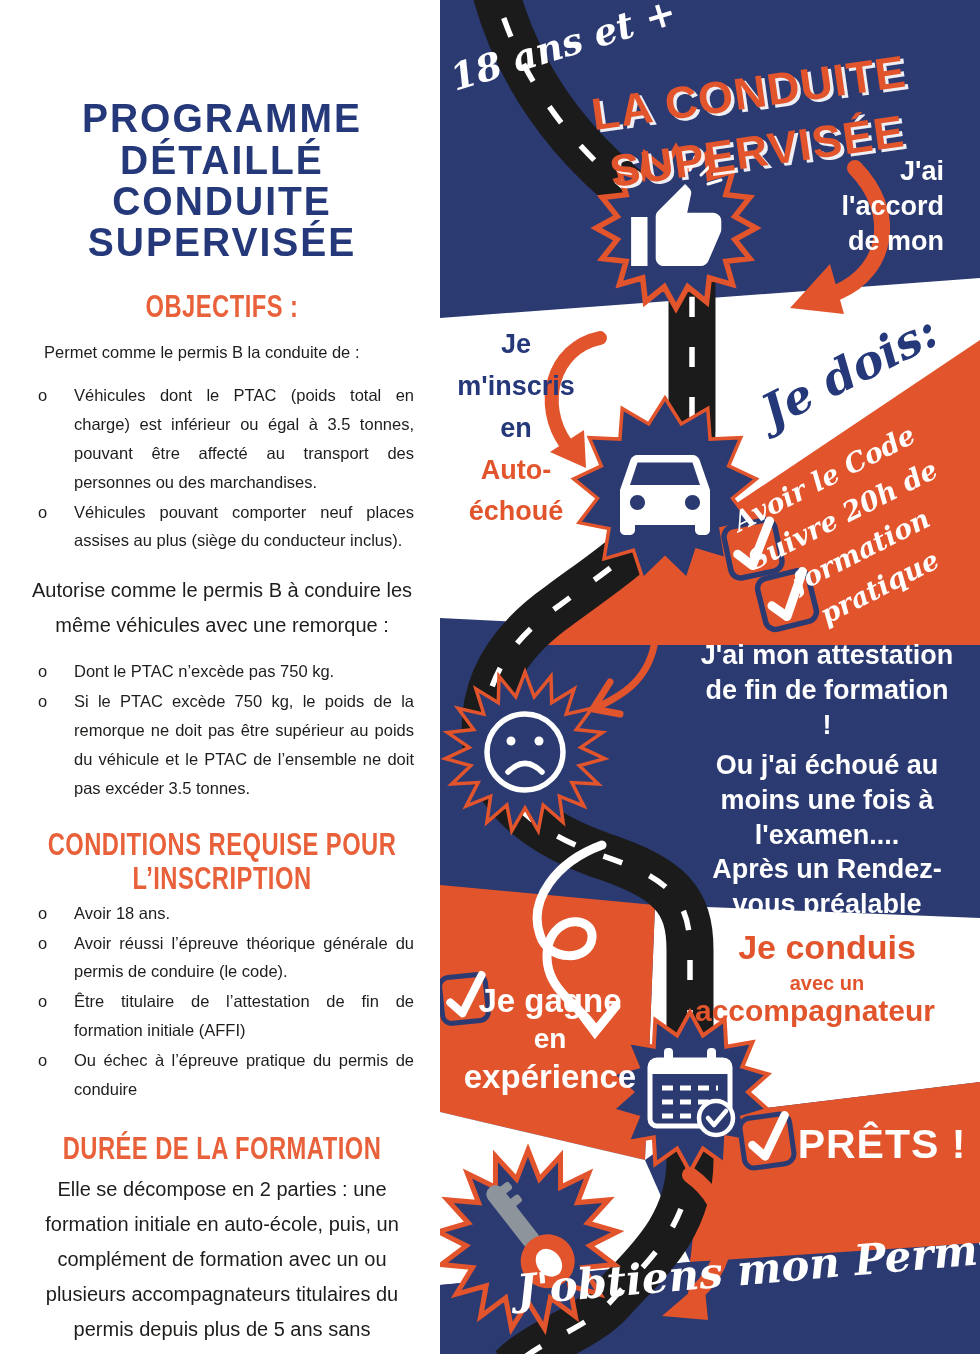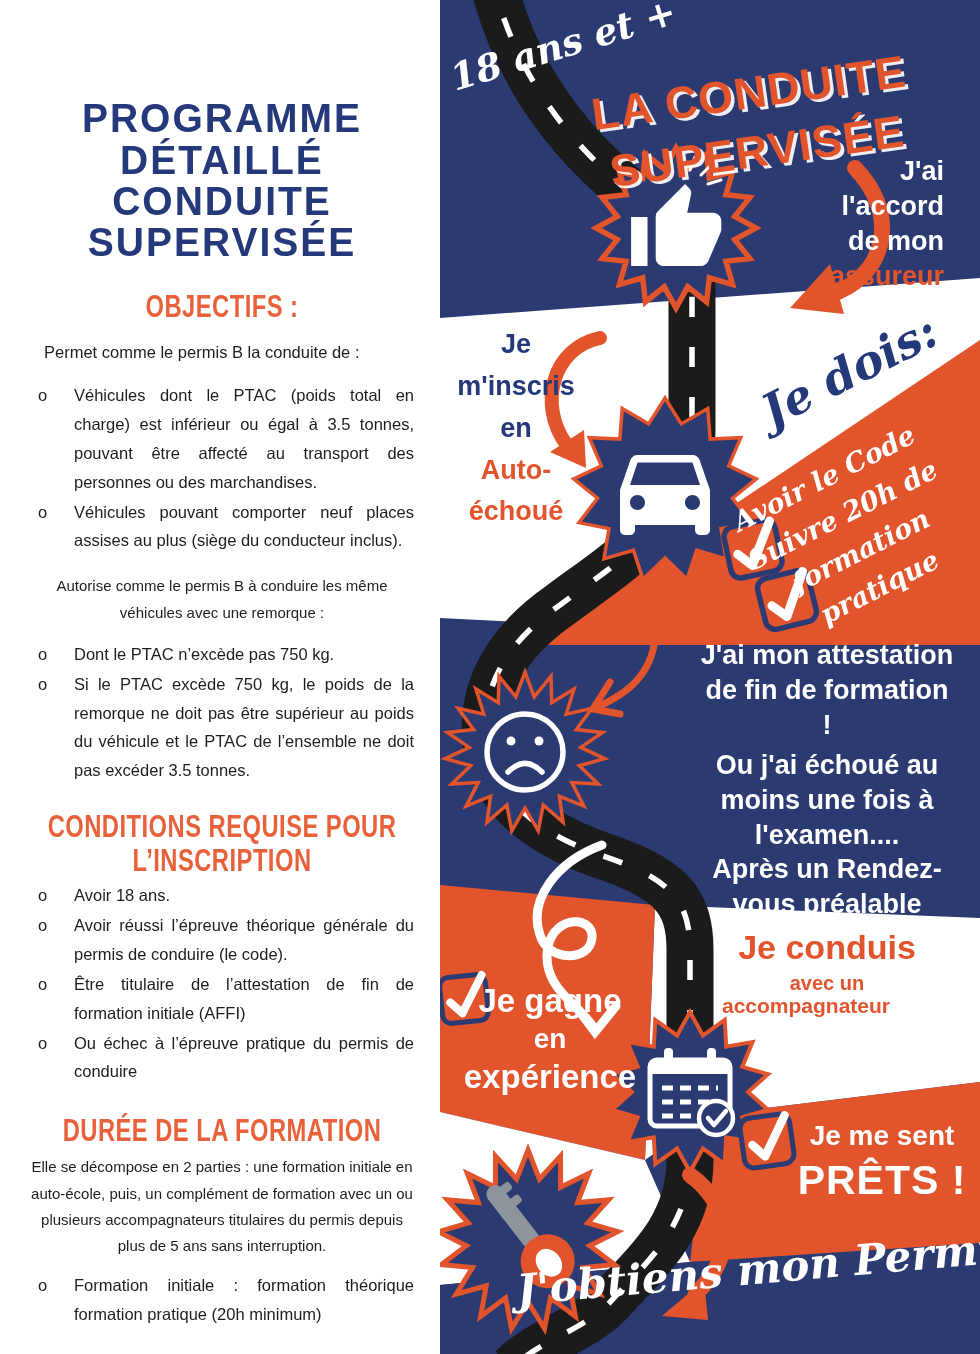--- a/index.html
+++ b/index.html
@@ -7,21 +7,21 @@
   .page{position:relative;width:980px;height:1336px;background:#404040;}
 
   
   .left{position:absolute;left:0;top:0;width:440px;height:1354px;box-sizing:border-box;
         padding:100px 26px 0 30px;background:#fff;color:#1d1d1b;}
   .doc-title{margin:0;text-align:center;color:#24387a;font-size:39px;line-height:1.04;
              font-weight:800;letter-spacing:2px;transform:scaleY(1.02);}
   .oh{color:#e8613a;text-align:center;font-weight:800;font-size:25px;line-height:1.12;
       letter-spacing:.5px;margin:30px 0 0;transform:scale(.95,1.22);}
   .intro{margin:18px 0 0;padding-left:14px;font-size:16.5px;line-height:1.75;}
-  .centerp{margin:18px 0 0;text-align:center;font-size:15px;line-height:1.75;}
+  .centerp{margin:18px 0 0;text-align:center;font-size:20px;line-height:1.75;}
   ul.blist{list-style:none;margin:14px 0 0;padding:0;}
   .blist li{position:relative;padding-left:44px;text-align:justify;font-size:16.5px;
             line-height:1.75;margin:1px 0;}
   .blist .m{position:absolute;left:8px;top:0;}
 
   
   .poster{position:absolute;left:440px;top:0;width:540px;height:1354px;overflow:hidden;background:#2c3a72;}
   .poster svg.bg{position:absolute;left:0;top:0;}
   .ov{position:absolute;font-weight:700;color:#fff;}
   .script{font-family:"DejaVu Serif",serif;font-style:italic;font-weight:700;}
@@ -32,21 +32,21 @@
   .insurer{left:304px;top:154px;width:200px;text-align:right;font-size:27px;line-height:1.3;}
   .hl{color:#e2542c;}
   .enroll{left:0px;top:324px;width:152px;text-align:center;color:#24387a;font-size:27px;line-height:1.55;}
   .jedois{left:292px;top:344px;width:235px;font-size:46px;color:#24387a;transform:rotate(-27deg);text-align:center;}
   .codeblk{left:276px;top:452px;width:272px;font-size:27px;line-height:1.5;transform:rotate(-27deg);text-align:center;}
   .attest{left:226px;top:638px;width:322px;text-align:center;font-size:27px;line-height:1.3;}
   .echec{left:226px;top:748px;width:322px;text-align:center;font-size:27px;line-height:1.3;}
   .rdv{left:226px;top:852px;width:322px;text-align:center;font-size:27px;line-height:1.3;}
   .conduis{left:226px;top:928px;width:322px;text-align:center;color:#e2542c;font-size:34px;}
   .avecun{left:226px;top:972px;width:322px;text-align:center;color:#e2542c;font-size:20px;}
-  .accomp{left:201px;top:994px;width:330px;text-align:center;color:#e2542c;font-size:21px;}
+  .accomp{left:210px;top:994px;width:330px;text-align:center;color:#e2542c;font-size:30px;}
   .gagne{left:14px;top:980px;width:192px;text-align:center;font-size:33px;line-height:1.25;}
   .gagne .s2{font-size:28px;}
   .pret{left:346px;top:1118px;width:192px;text-align:center;font-size:28px;line-height:1.3;}
   .pret .big{font-size:41px;letter-spacing:1px;}
   .permis{left:76px;top:1246px;width:452px;font-size:42px;transform:rotate(-5deg);text-align:center;white-space:nowrap;}
 </style>
 </head>
 <body>
 
 <div class="page">
@@ -213,21 +213,20 @@
 
     <div class="ov ctitle">
       <span>LA CONDUITE</span><br>
       <span>SUPERVISÉE</span>
     </div>
 
     <div class="ov insurer">
       <div>J'ai</div>
       <div>l'accord</div>
       <div>de mon</div>
-      <div class="hl">assureur</div>
     </div>
 
     <div class="ov enroll">
       <div>Je</div>
       <div>m'inscris</div>
       <div>en</div>
       <div class="hl">Auto-</div>
       <div class="hl">échoué</div>
     </div>
 
@@ -261,19 +260,18 @@
     <div class="ov avecun">avec un</div>
     <div class="ov accomp">accompagnateur</div>
 
     <div class="ov gagne">
       <div>Je gagne</div>
       <div class="s2">en</div>
       <div>expérience</div>
     </div>
 
     <div class="ov pret">
-      <div>Je me sent</div>
       <div class="big">PRÊTS !</div>
     </div>
 
     <div class="ov permis script">J'obtiens mon Permis !</div>
   </section>
 </div>
 
 </body></html>

